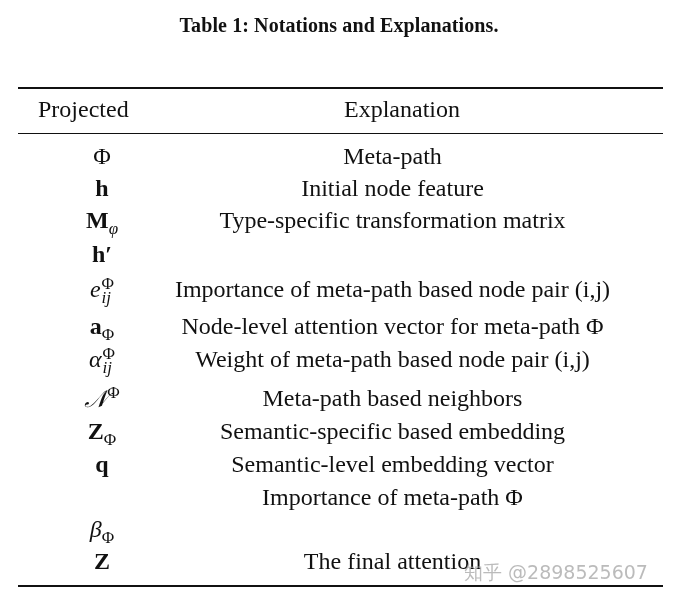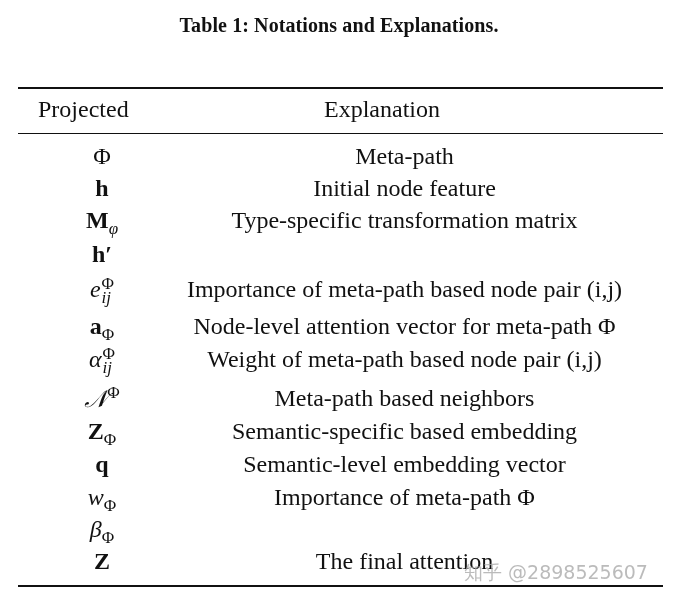--- a/index.html
+++ b/index.html
@@ -10,24 +10,24 @@
     .caption {
       position: absolute; left: 0; top: 14px; width: 678px; text-align: center;
       font-weight: bold; font-size: 20px; letter-spacing: 0.1px;
     }
     .rule { position: absolute; left: 18px; width: 645px; background: #111; }
     .rule.top { top: 87px; height: 2px; }
     .rule.mid { top: 133px; height: 1px; }
     .rule.bot { top: 585px; height: 2px; }
     .hdr { position: absolute; top: 96px; font-size: 24px; }
     .hdr.n { left: 38px; }
-    .hdr.e { left: 324px; }
+    .hdr.e { left: 344px; }
     .row { position: absolute; left: 18px; width: 645px; height: 32px; font-size: 24px; }
     .row .sym { position: absolute; left: 34px; width: 100px; text-align: center; top: 0; white-space: nowrap; }
-    .row .exp { position: absolute; left: 134px; width: 505px; text-align: center; top: 0; white-space: nowrap; }
+    .row .exp { position: absolute; left: 122px; width: 505px; text-align: center; top: 0; white-space: nowrap; }
     .b { font-weight: bold; }
     .i { font-style: italic; }
     sub, sup { font-size: 17px; line-height: 0; }
     .stack { display: inline-block; vertical-align: middle; line-height: 14px; font-size: 17px; text-align: left; margin-left: 1px; }
     .stack span { display: block; }
     .cal { font-style: italic; font-family: "DejaVu Serif", serif; }
     .watermark {
       position: absolute; left: 464px; top: 560px; font-size: 19px;
       font-family: "DejaVu Sans", sans-serif; color: rgba(170,170,170,0.8); white-space: nowrap;
     }
@@ -85,21 +85,20 @@
   <div class="sym"><span class="b">Z</span><sub>Φ</sub></div>
   <div class="exp">Semantic-specific based embedding</div>
 </div>
 
 <div class="row" style="top:451px">
   <div class="sym"><span class="b">q</span></div>
   <div class="exp">Semantic-level embedding vector</div>
 </div>
 
 <div class="row" style="top:484px">
-  <div class="sym"><span class="i">w</span><sub>Φ</sub></div>
   <div class="exp">Importance of meta-path Φ</div>
 </div>
 
 <div class="row" style="top:516px">
   <div class="sym"><span class="i">β</span><sub>Φ</sub></div>
 </div>
 
 <div class="row" style="top:548px">
   <div class="sym"><span class="b">Z</span></div>
   <div class="exp">The final attention</div>

